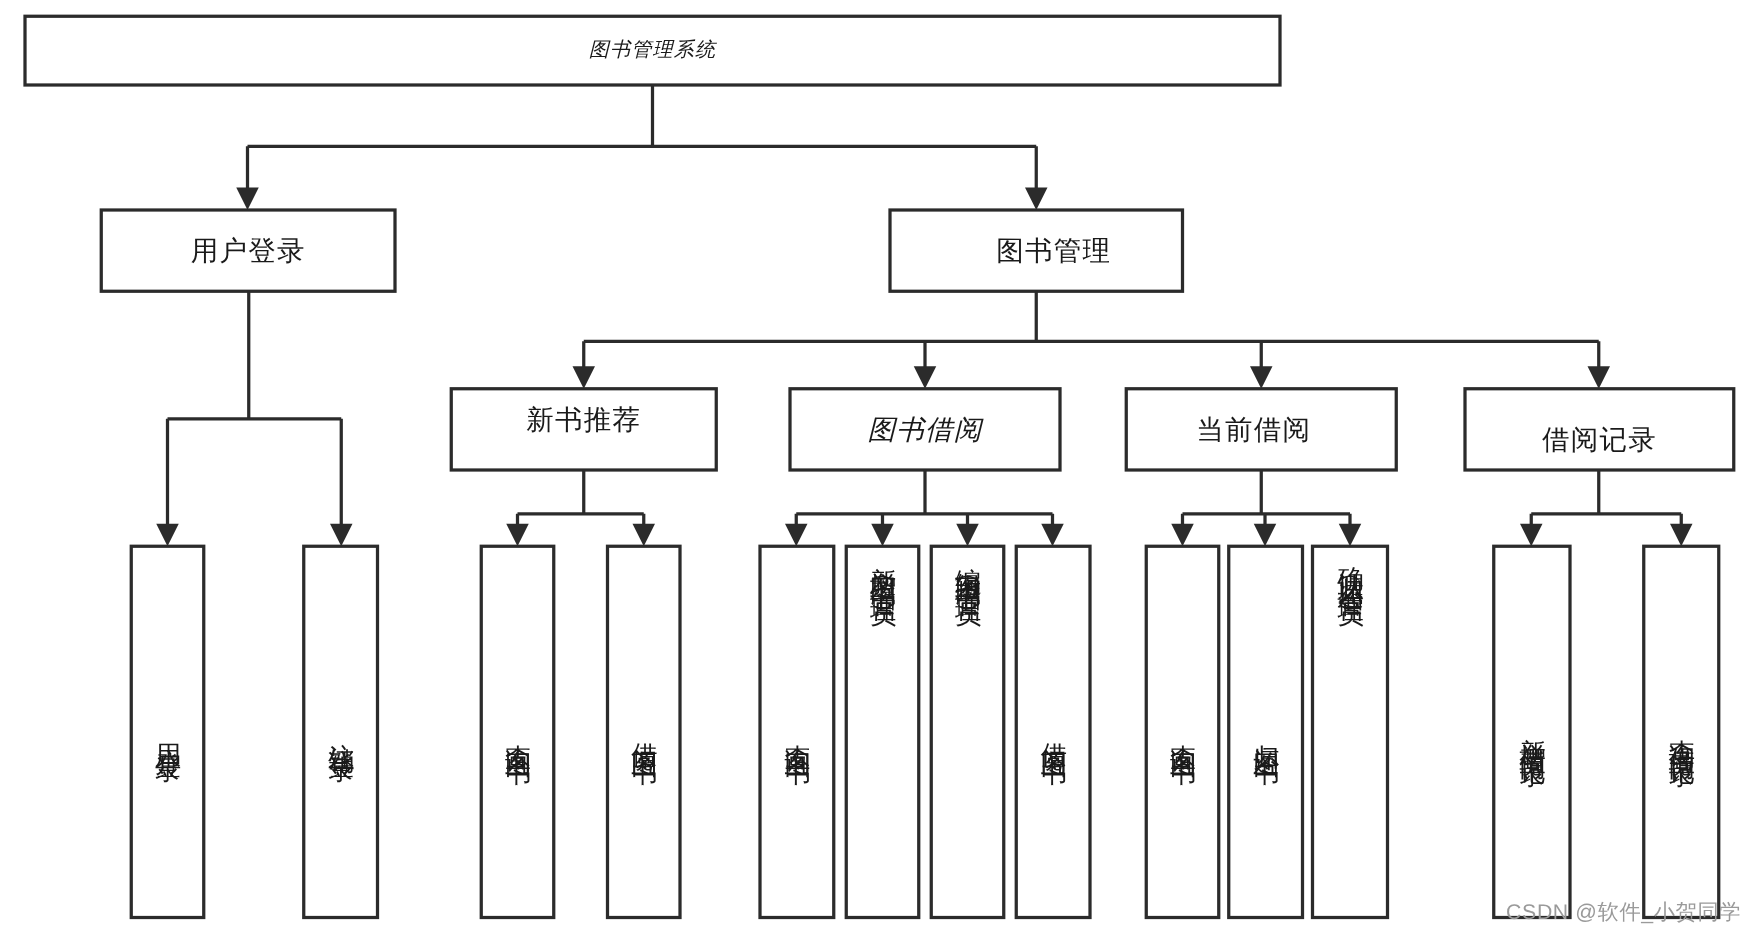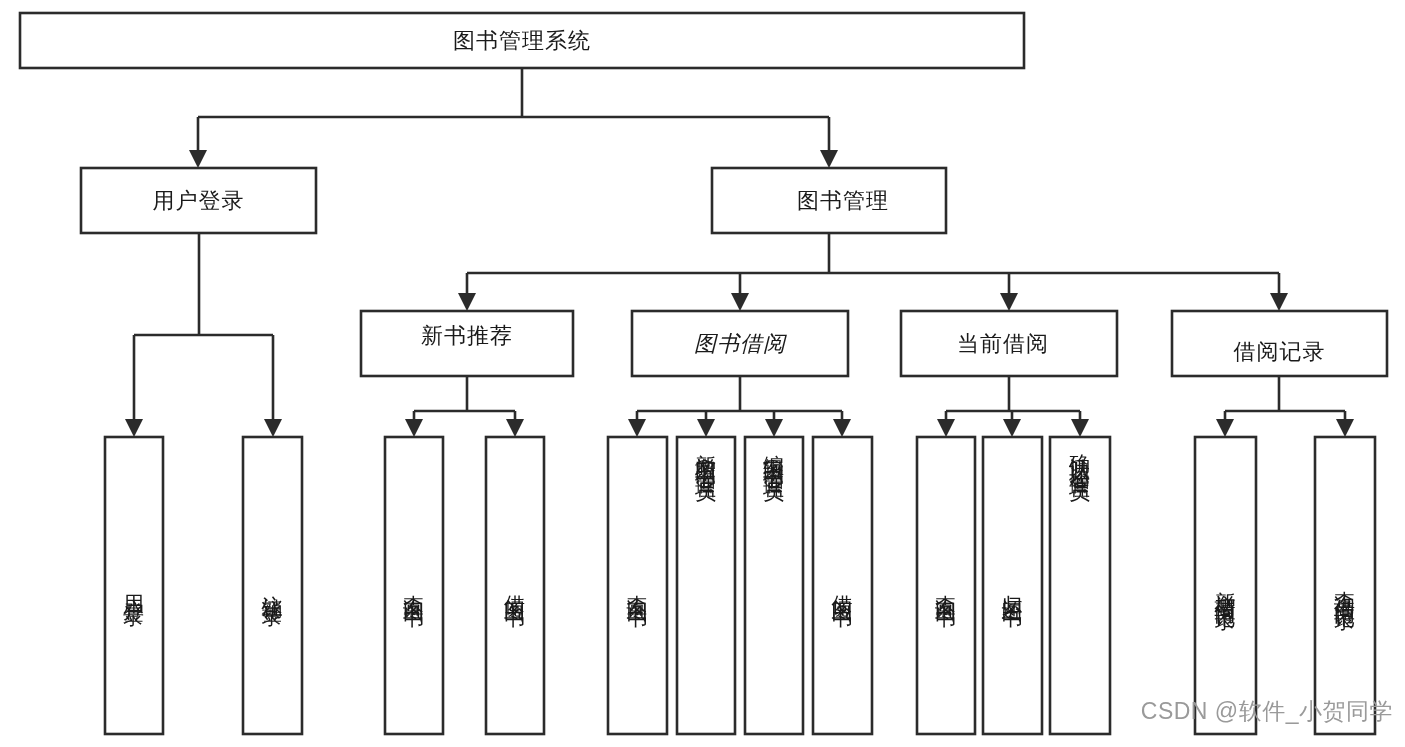--- a/index.html
+++ b/index.html
@@ -66,28 +66,29 @@
     pointer-events: none;
   }
   .hlabel-text {
     font-family: "Liberation Sans", "DejaVu Sans", sans-serif;
     font-size: 22px;
     color: #1a1a1a;
     letter-spacing: 1px;
     white-space: nowrap;
   }
   .title-text {
-    font-size: 22px;
+    font-size: 16px;
+    font-style: italic;
   }
   #watermark {
     position: absolute;
     right: 12px;
-    bottom: 20px;
-    font-family: "Liberation Sans", "DejaVu Sans", sans-serif;
-    font-size: 23px;
+    bottom: 6px;
+    font-family: "Liberation Sans", "DejaVu Sans", sans-serif;
+    font-size: 17px;
     color: #9a9a9a;
     white-space: nowrap;
     letter-spacing: 0.5px;
   }
 </style>
 </head>
 <body>
 
 <div id="diagram-root">
 

